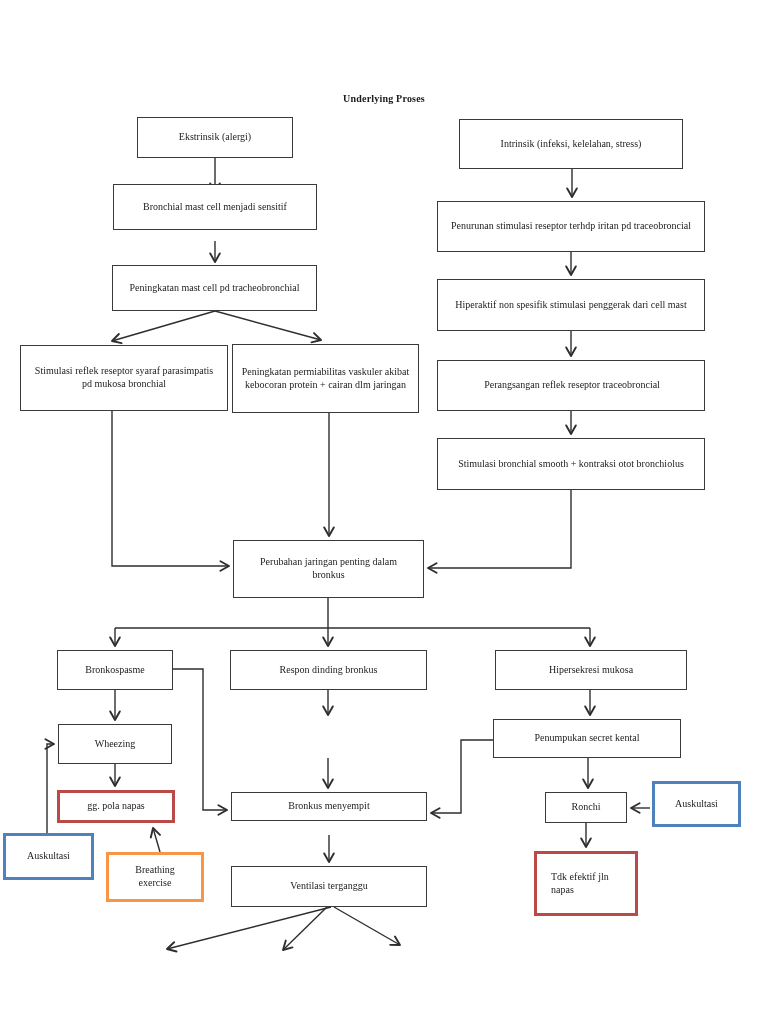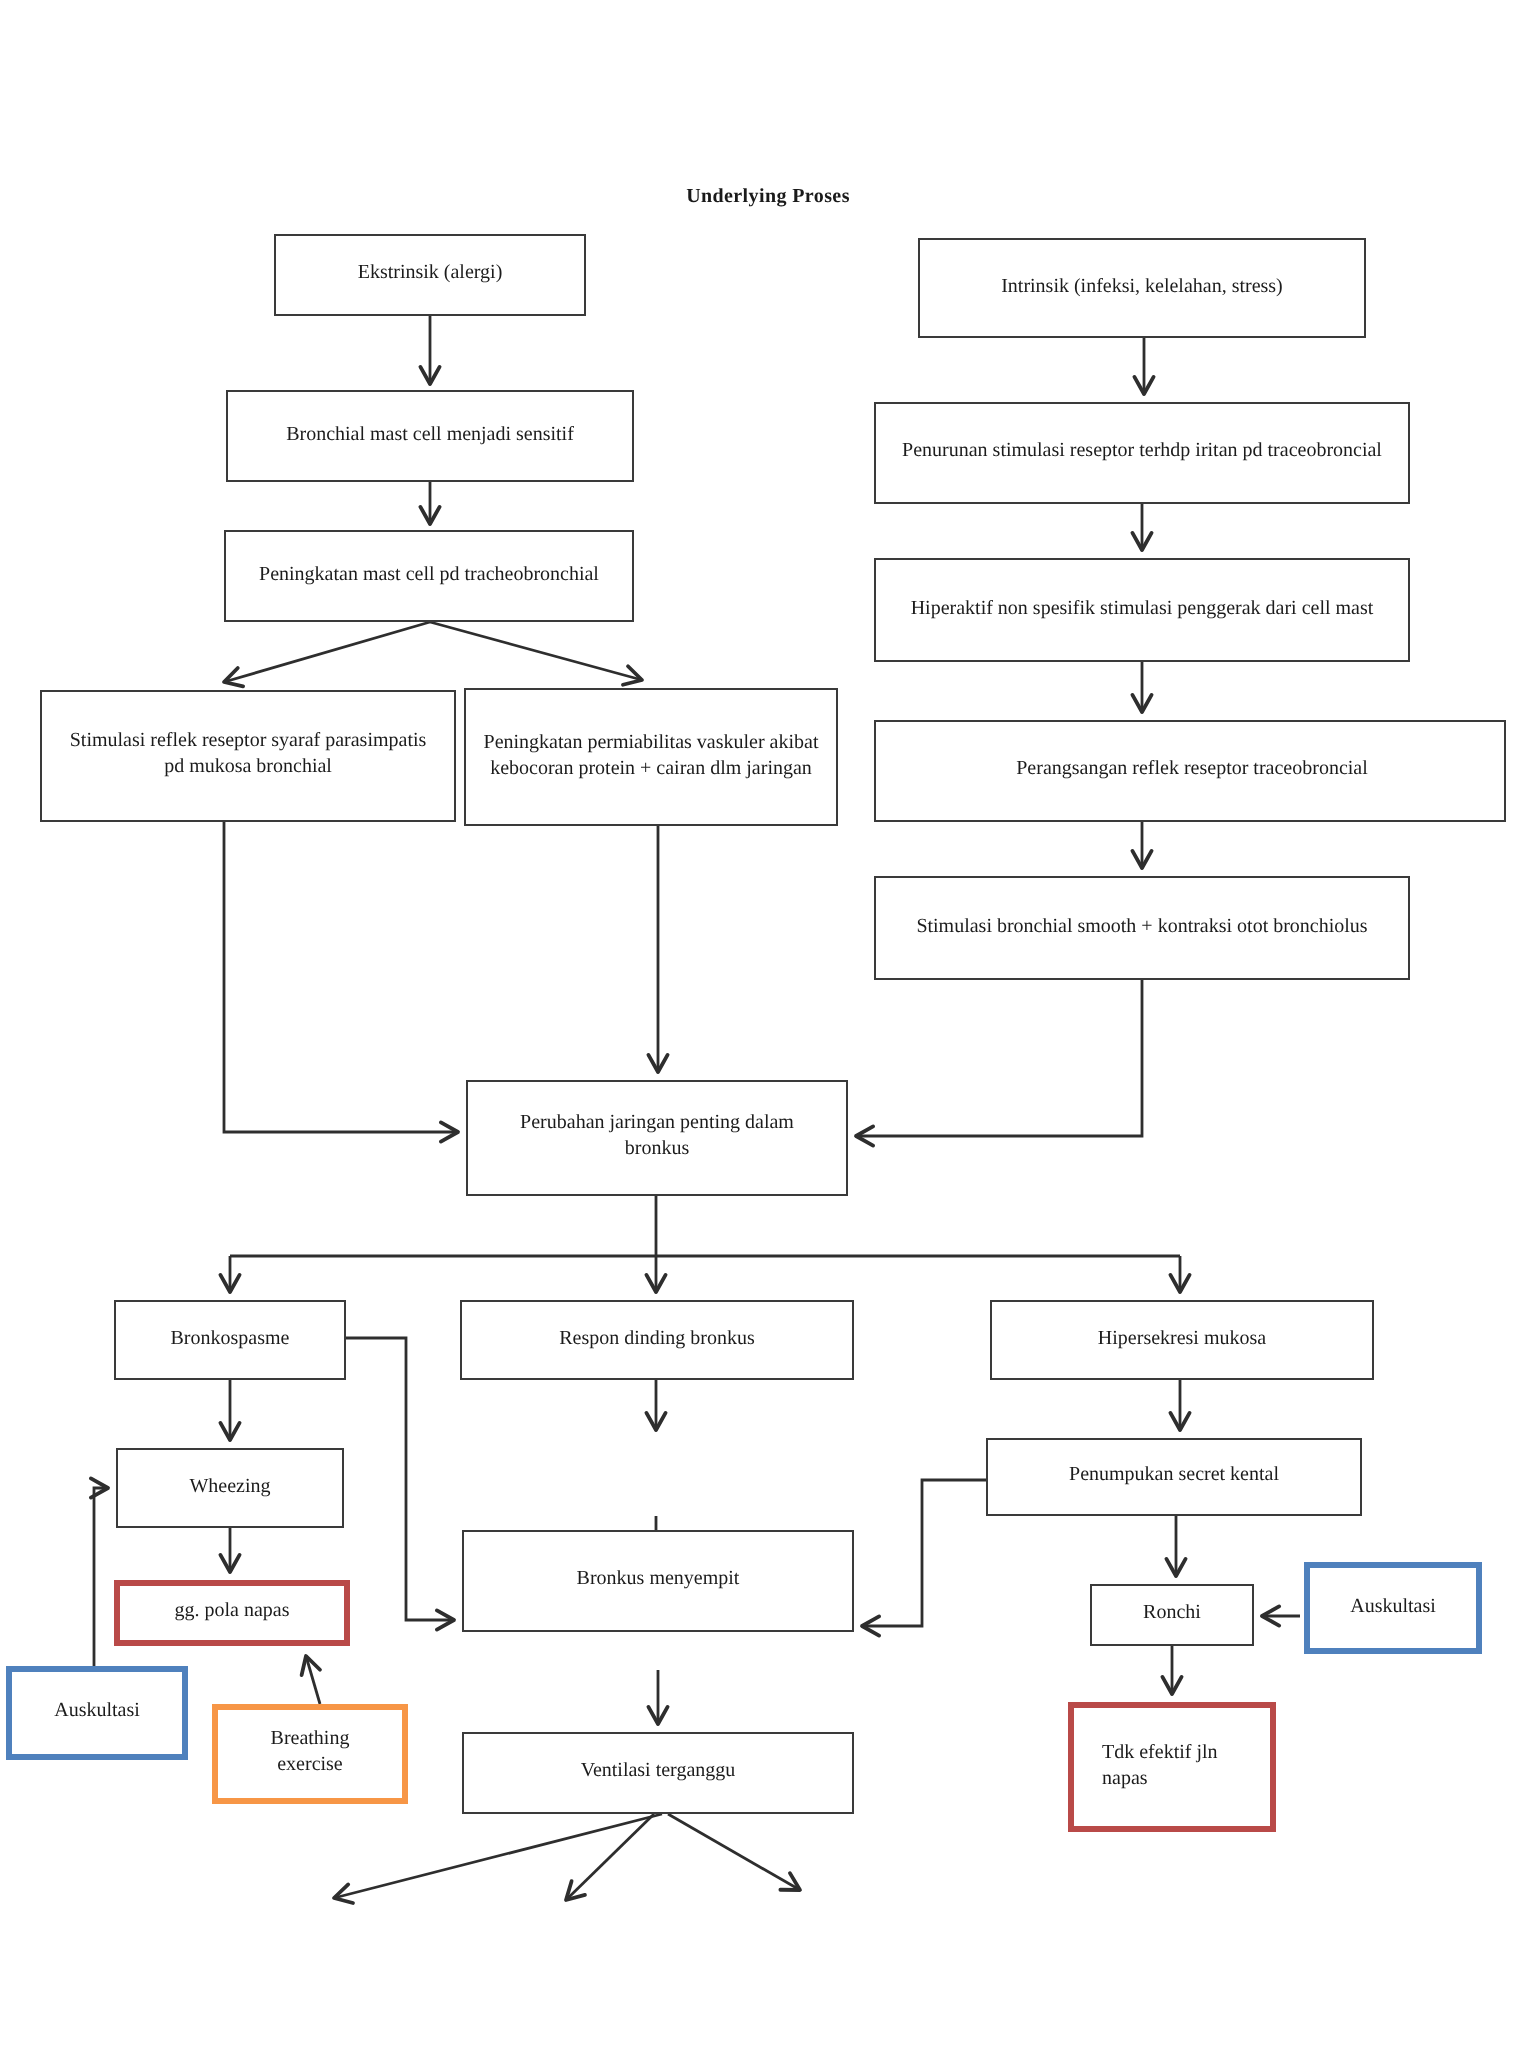--- a/index.html
+++ b/index.html
@@ -27,37 +27,37 @@
     padding:2px 10px;
     box-sizing:border-box;
   }
   .node.red{border:3px solid var(--red);}
   .node.blue{border:3px solid var(--blue);}
   .node.orange{border:3px solid var(--orange);}
   .node.left-text{justify-content:flex-start;text-align:left;padding-left:14px;}
 
   #n-ekstrinsik{left:137px;top:117px;width:156px;height:41px;}
   #n-intrinsik{left:459px;top:119px;width:224px;height:50px;}
-  #n-bronchial-mast{left:113px;top:195px;width:204px;height:46px;}
+  #n-bronchial-mast{left:113px;top:184px;width:204px;height:46px;}
   #n-penurunan{left:437px;top:201px;width:268px;height:51px;}
   #n-peningkatan-mast{left:112px;top:265px;width:205px;height:46px;}
   #n-hiperaktif{left:437px;top:279px;width:268px;height:52px;}
   #n-stimulasi-reflek{left:20px;top:345px;width:208px;height:66px;}
   #n-permiabilitas{left:232px;top:344px;width:187px;height:69px;padding:2px 6px;}
-  #n-perangsangan{left:437px;top:360px;width:316px;height:51px;padding-left:12px;}
+  #n-perangsangan{left:437px;top:360px;width:268px;height:51px;padding-left:12px;}
   #n-stimulasi-bronchial{left:437px;top:438px;width:268px;height:52px;}
   #n-perubahan{left:233px;top:540px;width:191px;height:58px;}
   #n-bronkospasme{left:57px;top:650px;width:116px;height:40px;}
   #n-respon{left:230px;top:650px;width:197px;height:40px;}
   #n-hipersekresi{left:495px;top:650px;width:192px;height:40px;}
   #n-wheezing{left:58px;top:724px;width:114px;height:40px;}
   #n-udema{left:232px;top:718px;width:193px;height:40px;}
   #n-penumpukan{left:493px;top:719px;width:188px;height:39px;}
   #n-gg-pola{left:57px;top:790px;width:118px;height:33px;}
-  #n-bronkus-menyempit{left:231px;top:765px;width:196px;height:51px;}
+  #n-bronkus-menyempit{left:231px;top:792px;width:196px;height:29px;}
   #n-ronchi{left:545px;top:792px;width:82px;height:31px;}
   #n-auskultasi-kanan{left:652px;top:781px;width:89px;height:46px;}
   #n-auskultasi-kiri{left:3px;top:833px;width:91px;height:47px;}
   #n-breathing{left:106px;top:852px;width:98px;height:50px;padding:2px 14px;}
   #n-ventilasi{left:231px;top:866px;width:196px;height:41px;}
   #n-tdk-efektif{left:534px;top:851px;width:104px;height:65px;}
 </style>
 </head>
 <body>
 

